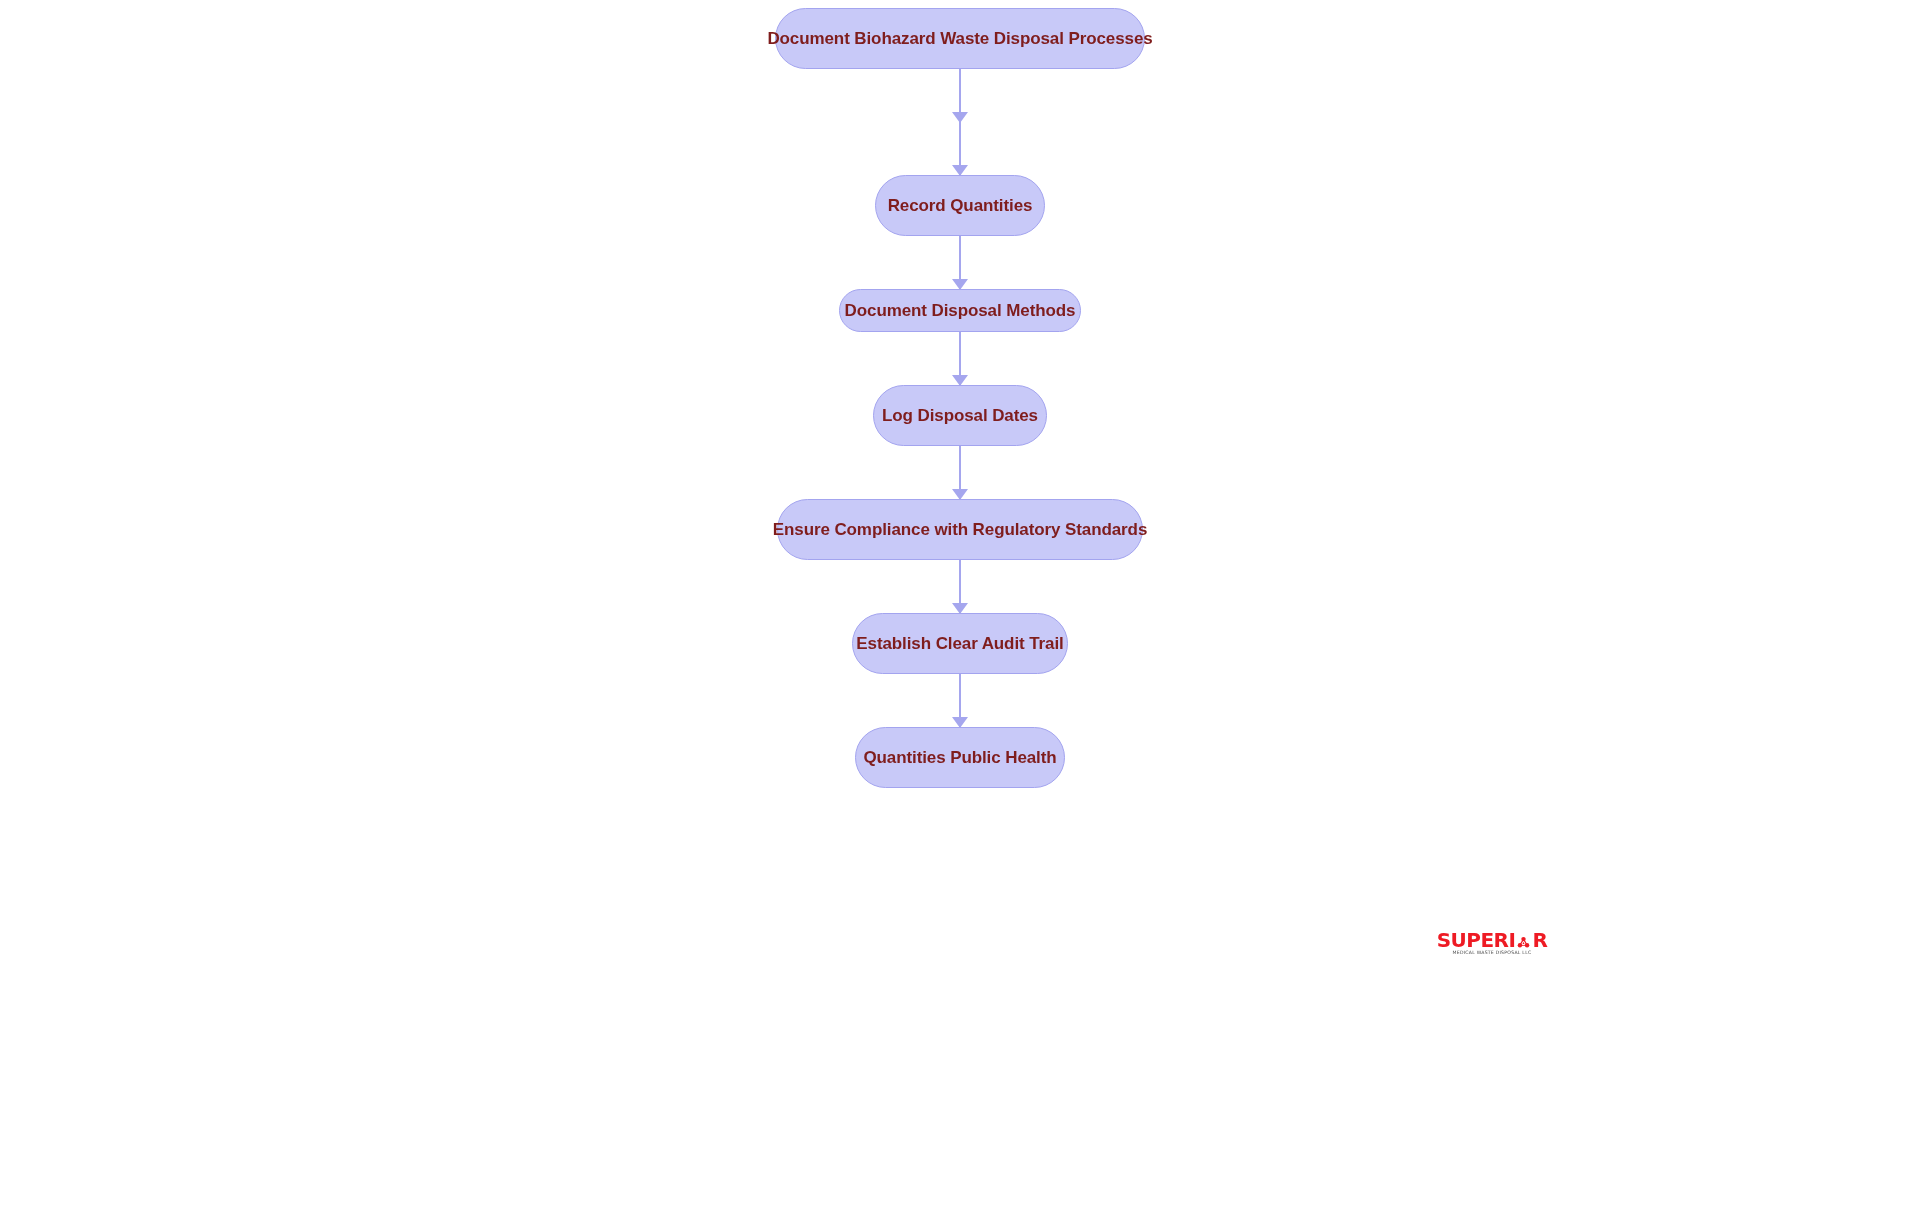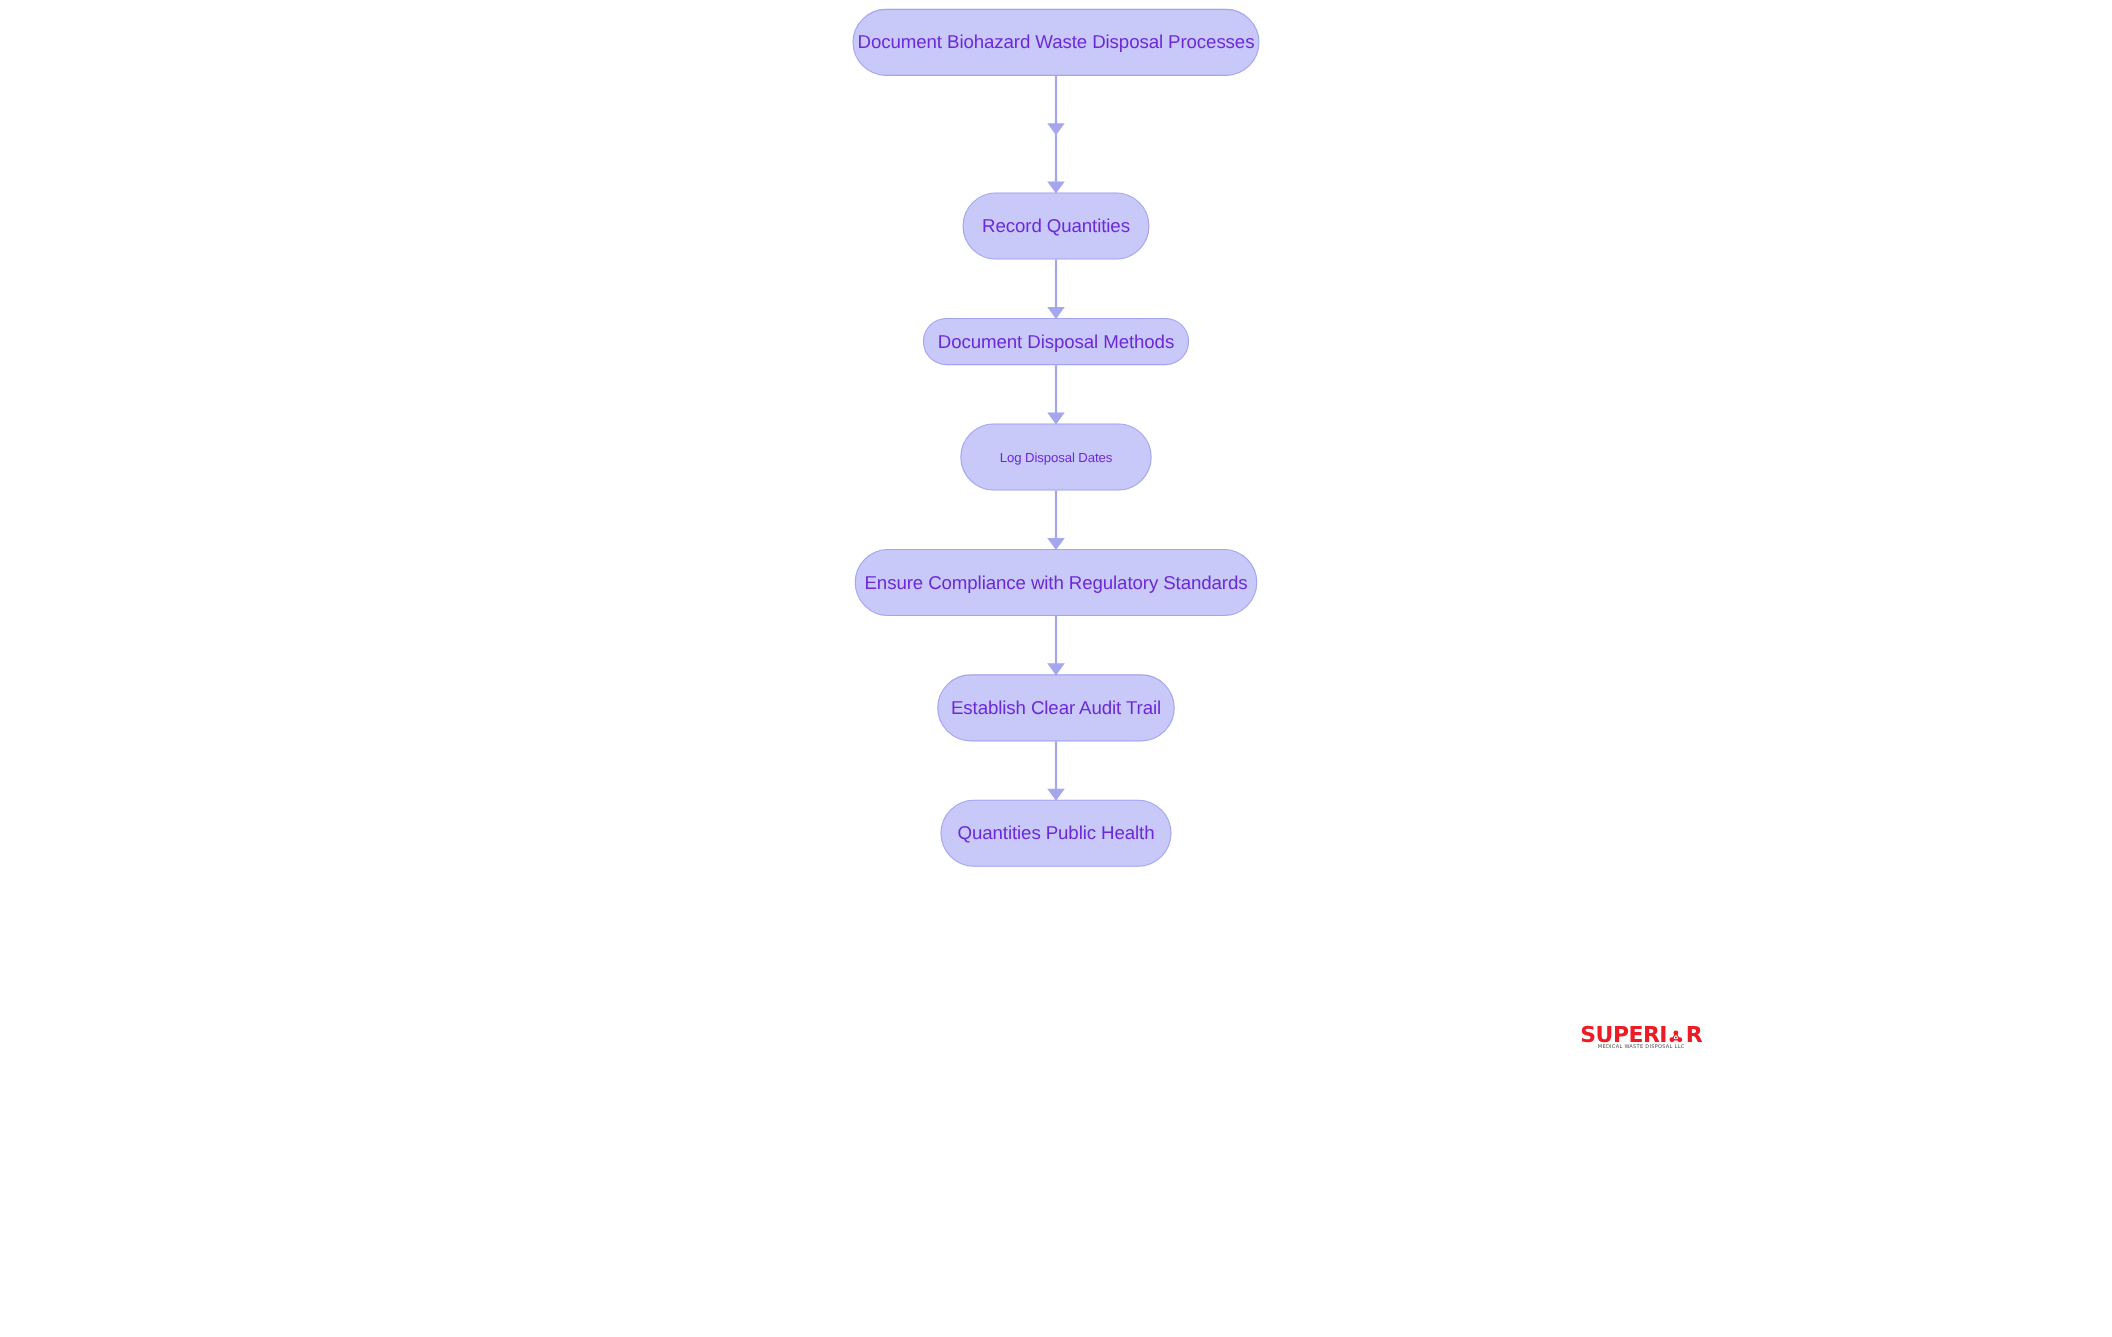--- a/index.html
+++ b/index.html
@@ -31,28 +31,28 @@
     display: flex;
     flex-direction: column;
     align-items: center;
   }
 
   .node {
     box-sizing: border-box;
     background: #c8c9f8;
     border: 1.4px solid #a3a4ef;
     border-radius: 999px;
-    color: #6d28d9;
+    color: #7f1d1d;
     display: flex;
     align-items: center;
     justify-content: center;
     text-align: center;
     letter-spacing: -0.1px;
     white-space: nowrap;
-    font-weight: 400;
+    font-weight: 700;
   }
 
   .connector {
     width: 2px;
     background: #a5a6ee;
     position: relative;
   }
   .connector::after {
     content: "";
     position: absolute;
@@ -125,21 +125,21 @@
     </div>
 
     <div class="connector" style="height:53px;"></div>
 
     <div class="node" style="width:242px;height:43px;font-size:17px;">
       <span>Document Disposal Methods</span>
     </div>
 
     <div class="connector" style="height:53px;"></div>
 
-    <div class="node" style="width:174px;height:61px;font-size:12px;">
+    <div class="node" style="width:174px;height:61px;font-size:17px;">
       <span>Log Disposal Dates</span>
     </div>
 
     <div class="connector" style="height:53px;"></div>
 
     <div class="node" style="width:366px;height:61px;font-size:17px;">
       <span>Ensure Compliance with Regulatory Standards</span>
     </div>
 
     <div class="connector" style="height:53px;"></div>

